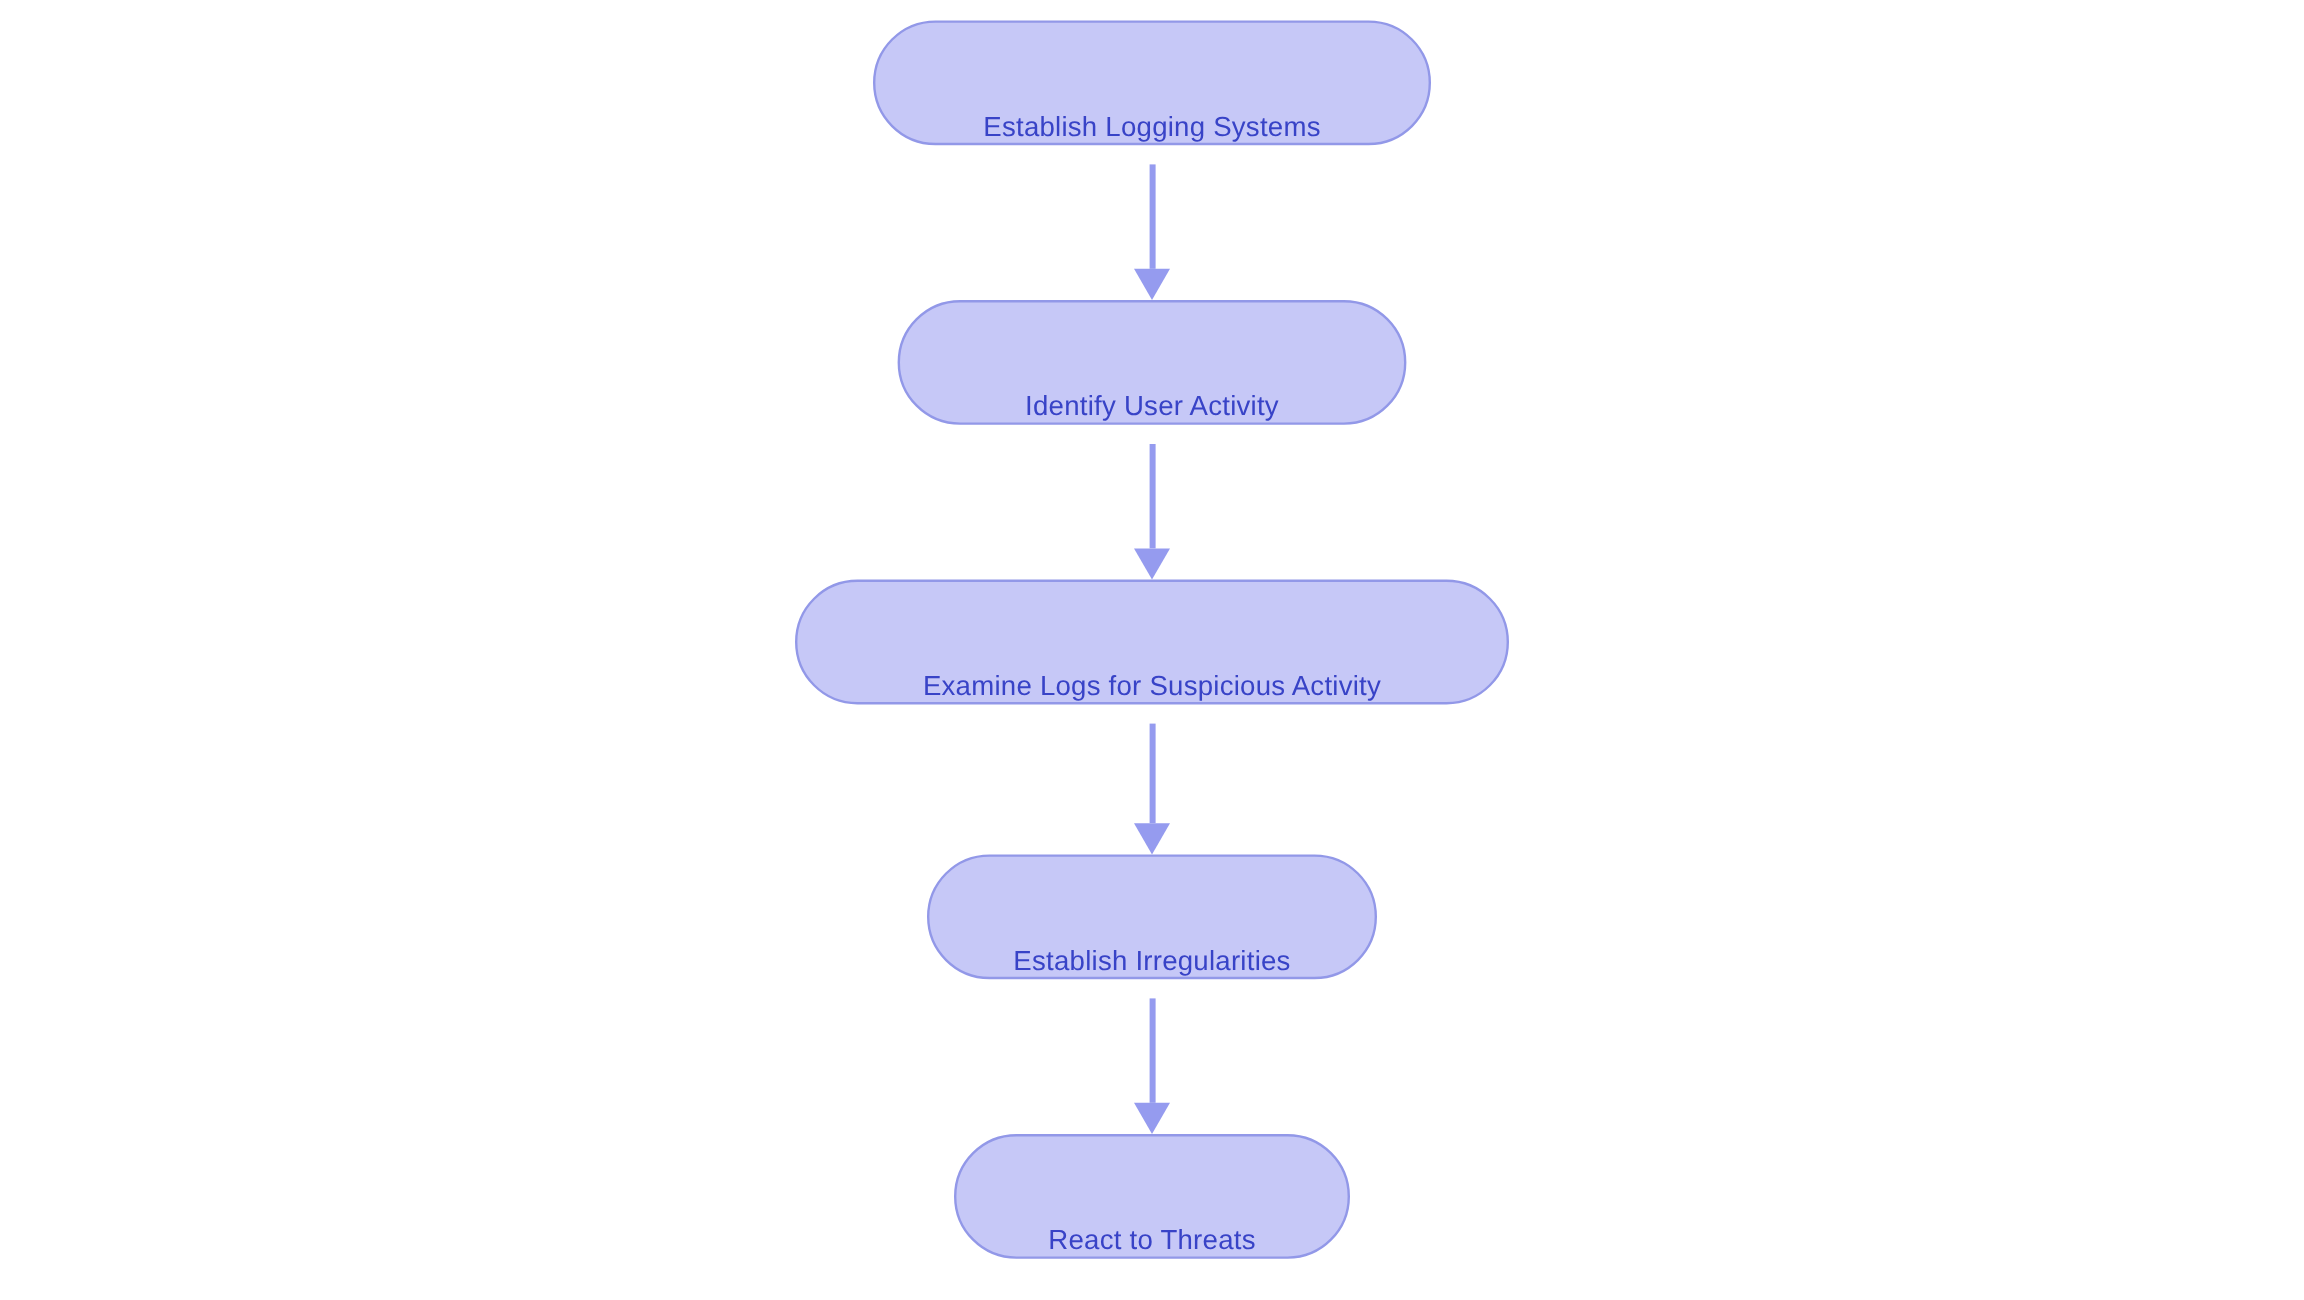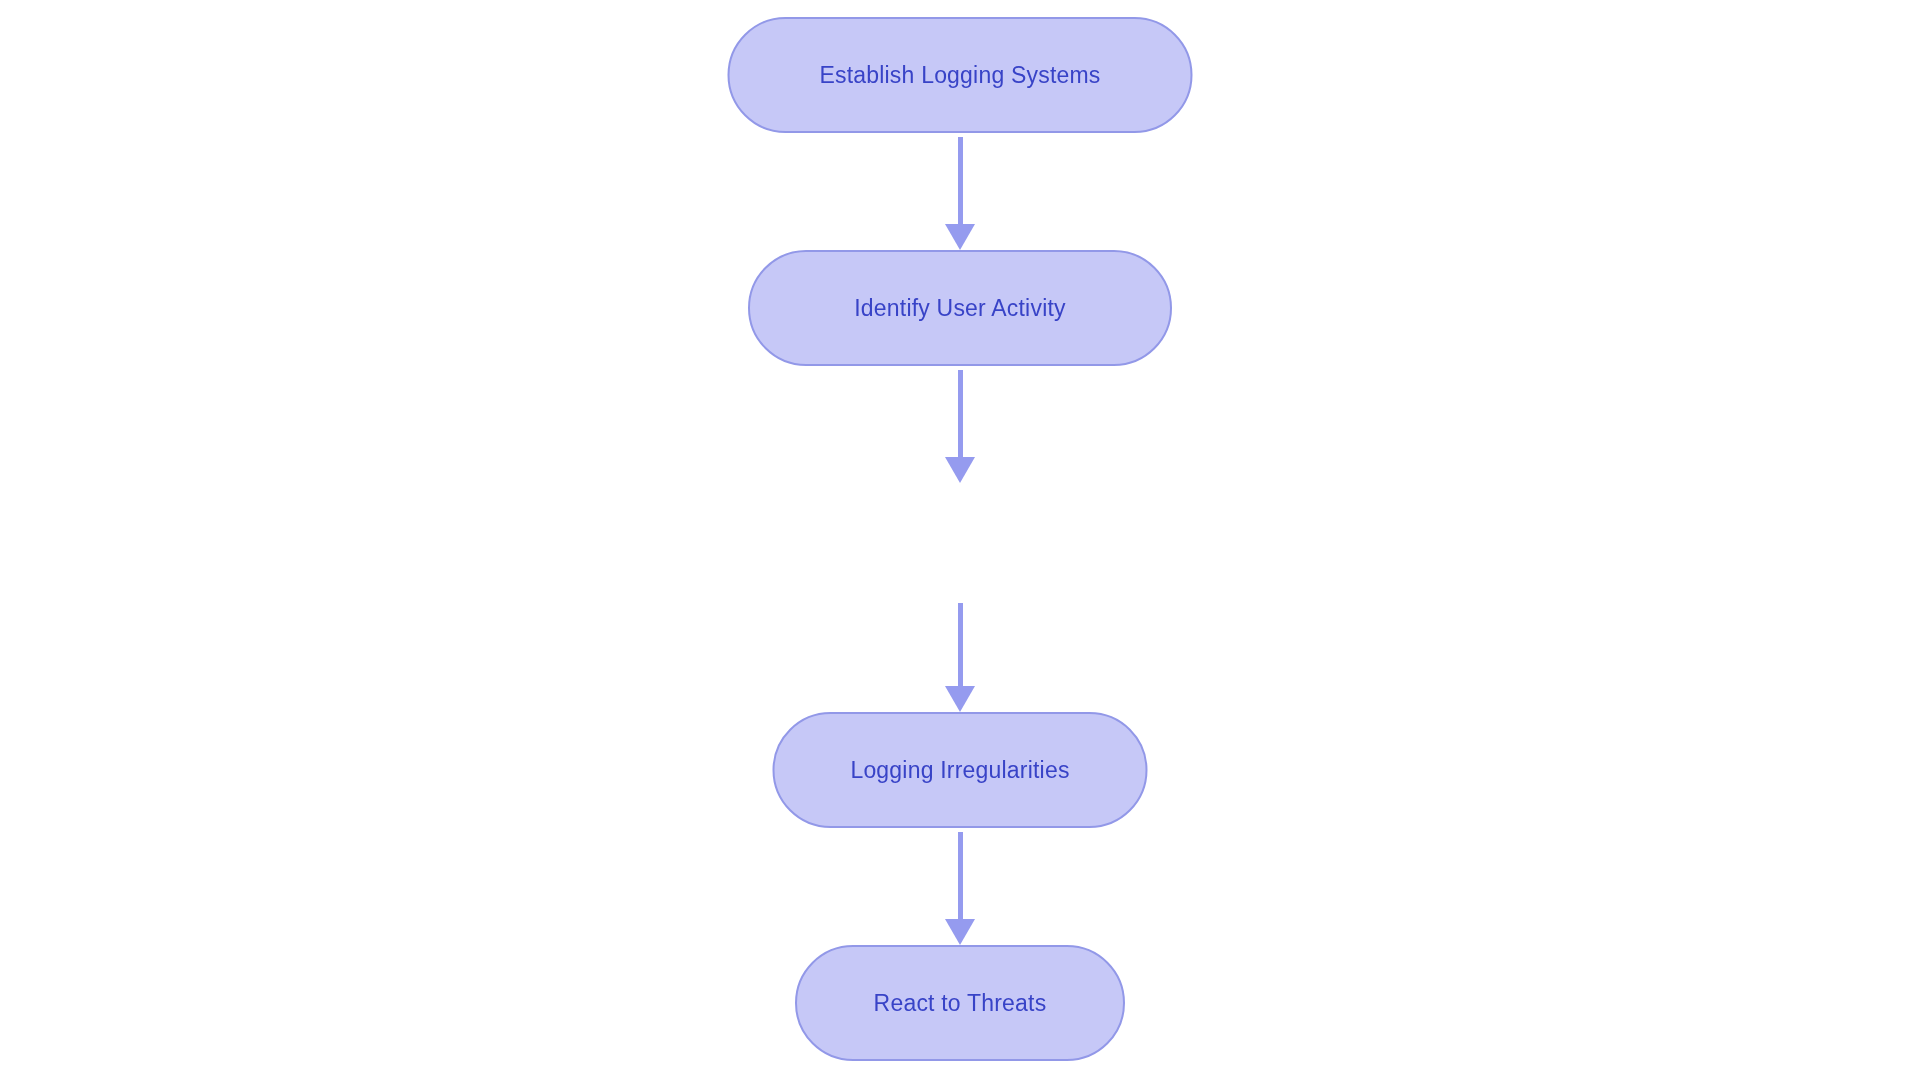--- a/index.html
+++ b/index.html
@@ -12,27 +12,27 @@
     position: relative;
     width: 1920px;
     height: 1083px;
     background: var(--background, #ffffff);
     overflow: hidden;
   }
   .flow-node {
     position: absolute;
     left: 50%;
     transform: translateX(-50%);
-    height: 116px;
+    height: 104px;
     box-sizing: border-box;
     background: var(--node_fill, #c6c8f7);
     border: 2px solid var(--node_border, #9298e8);
     border-radius: 60px;
     display: flex;
-    align-items: center;
+    align-items: flex-end;
     justify-content: center;
   }
   .node-label {
     color: var(--node_text, #3843c7);
     font-size: 23px;
     font-weight: 400;
     letter-spacing: 0.2px;
     white-space: nowrap;
     text-align: center;
   }
@@ -74,28 +74,31 @@
 
   <div class="flow-node" style="top: 250px; width: 424px;">
     <span class="node-label">Identify User Activity</span>
   </div>
 
   <div class="flow-arrow" style="top: 370px; height: 113px;">
     <div class="arrow-line"></div>
     <div class="arrow-head"></div>
   </div>
 
+  <div class="flow-node" style="top: 483px; width: 595px;">
+    <span class="node-label">Examine Logs for Suspicious Activity</span>
+  </div>
 
   <div class="flow-arrow" style="top: 603px; height: 109px;">
     <div class="arrow-line"></div>
     <div class="arrow-head"></div>
   </div>
 
   <div class="flow-node" style="top: 712px; width: 375px;">
-    <span class="node-label">Logging Irregularities</span>
+    <span class="node-label">Establish Irregularities</span>
   </div>
 
   <div class="flow-arrow" style="top: 832px; height: 113px;">
     <div class="arrow-line"></div>
     <div class="arrow-head"></div>
   </div>
 
   <div class="flow-node" style="top: 945px; width: 330px;">
     <span class="node-label">React to Threats</span>
   </div>

